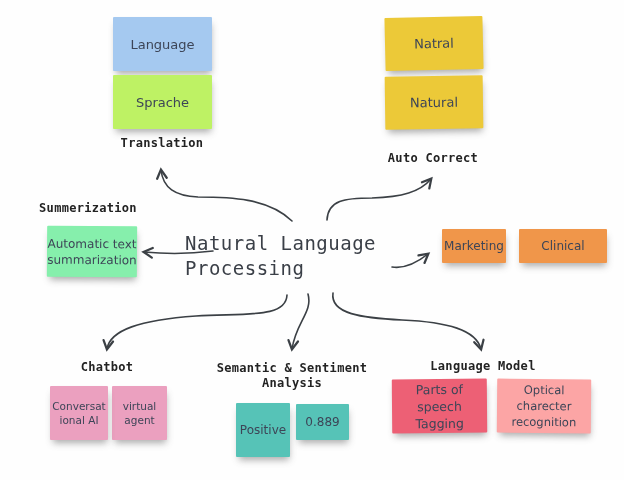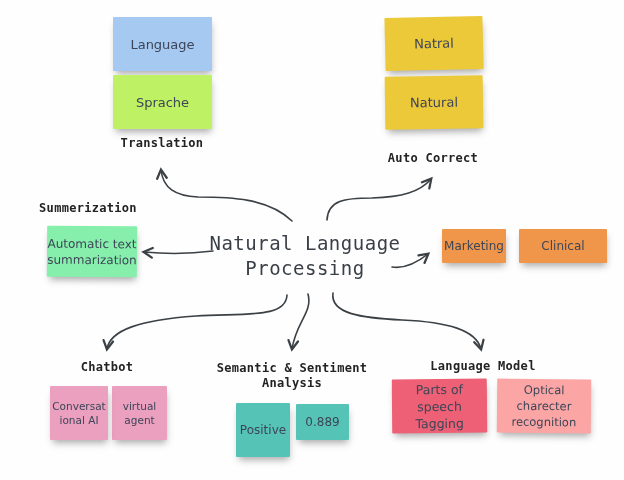--- a/index.html
+++ b/index.html
@@ -1,20 +1,20 @@
 <!DOCTYPE html>
 <html><head>
 <meta charset="utf-8">
 <style>
   html,body{margin:0;padding:0;background:#ffffff;}
   .board{position:relative;width:624px;height:480px;background:#fefefe;overflow:hidden;
          font-family:"DejaVu Sans",sans-serif;}
   svg.arrows{position:absolute;left:0;top:0;width:624px;height:480px;pointer-events:none;}
 
-  .title{position:absolute;left:185px;top:231px;width:240px;text-align:center;
+  .title{position:absolute;left:185px;top:231px;width:240px;text-align:left;
          font-family:"DejaVu Sans Mono",monospace;font-size:19px;line-height:25px;
          color:#3a3f47;letter-spacing:0.5px;}
 
   .label{position:absolute;text-align:center;font-family:"DejaVu Sans Mono",monospace;
          font-weight:bold;font-size:12px;line-height:15px;color:#232323;letter-spacing:0.3px;}
   .lbl-translation{left:82px;top:136px;width:160px;}
   .lbl-autocorrect{left:353px;top:151px;width:160px;}
   .lbl-summerization{left:8px;top:201px;width:160px;}
   .lbl-reporting{left:422px;top:201px;width:160px;}
   .lbl-chatbot{left:27px;top:360px;width:160px;}

